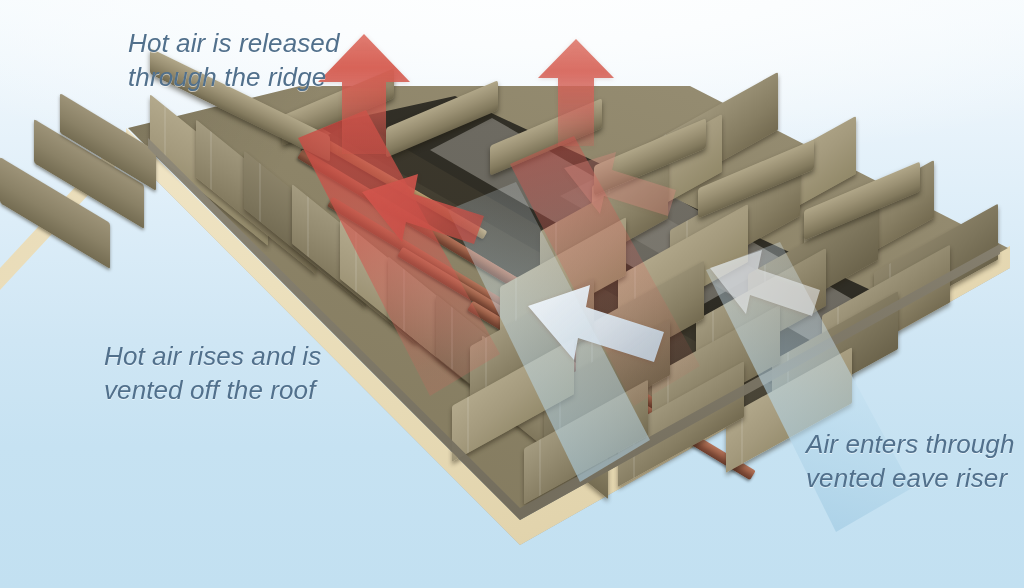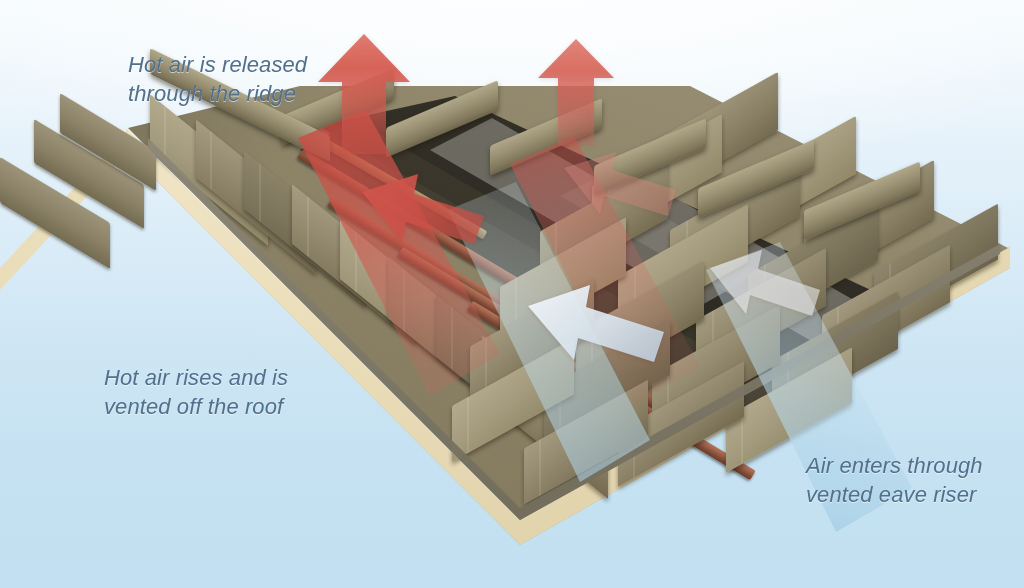--- a/index.html
+++ b/index.html
@@ -134,26 +134,25 @@
     position:absolute;
     filter:drop-shadow(0 1px 2px rgba(120,40,30,.18));
   }
   .band{position:absolute;}
 
   
   .caption{
     position:absolute;
     color:#51708c;
     font-style:italic;
-    font-size:22px;
+    font-size:26px;
     line-height:1.30;
     letter-spacing:.1px;
     white-space:pre-line;
     text-shadow:0 1px 0 rgba(255,255,255,.55);
-    margin-top:24px;
   }
   .caption.c1{left:128px;top:27px;}
   .caption.c2{left:104px;top:340px;}
   .caption.c3{left:806px;top:428px;}
   .caption.right{text-align:left;}
 
   svg{display:block;overflow:visible;}
 </style>
 </head>
 <body>

